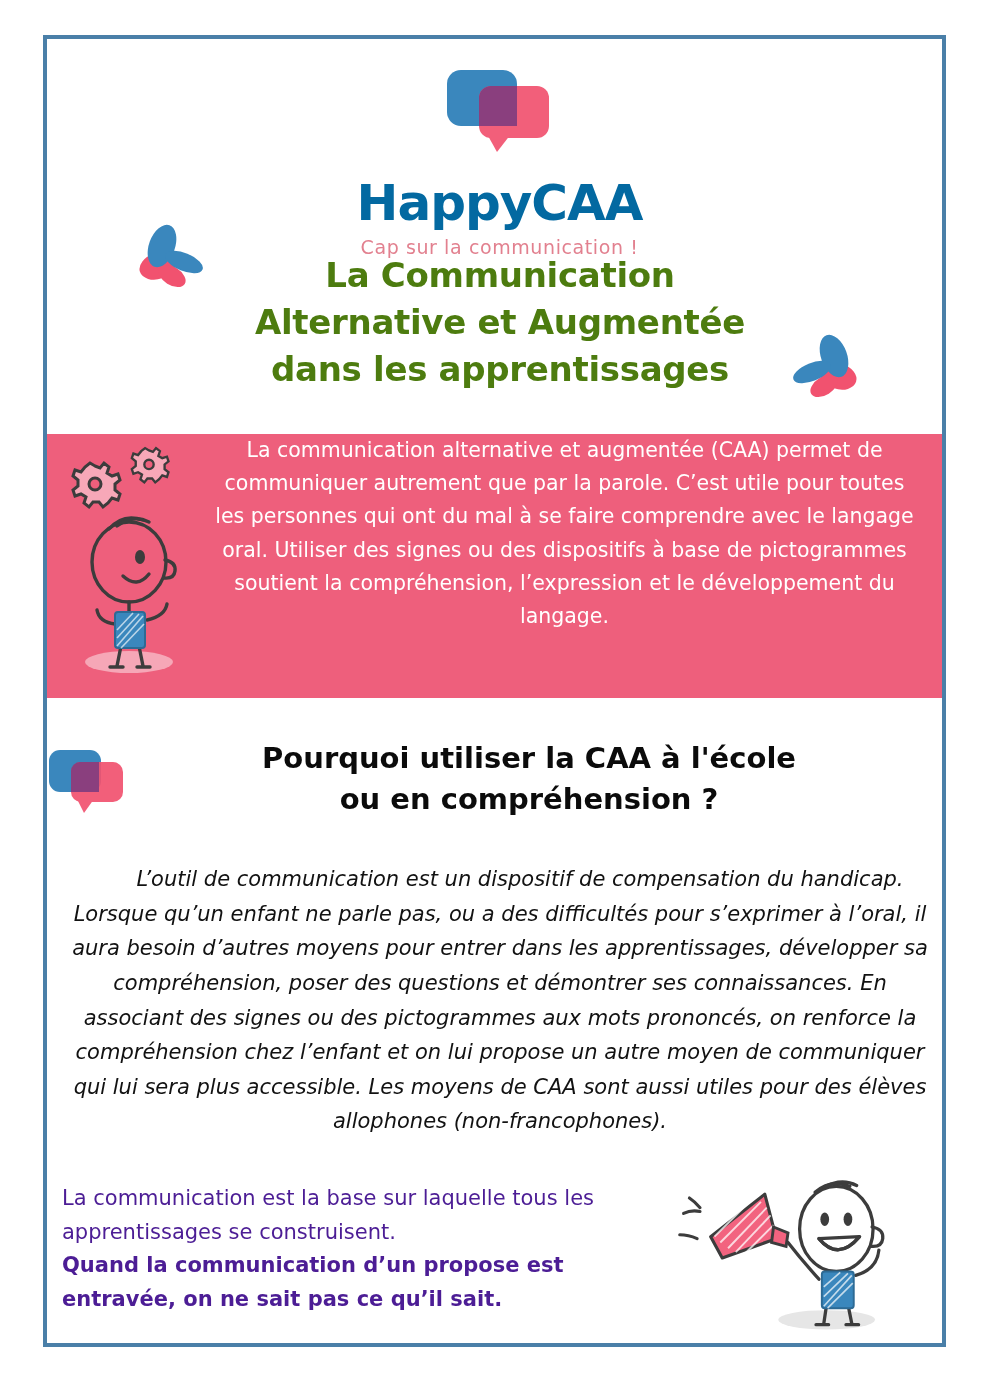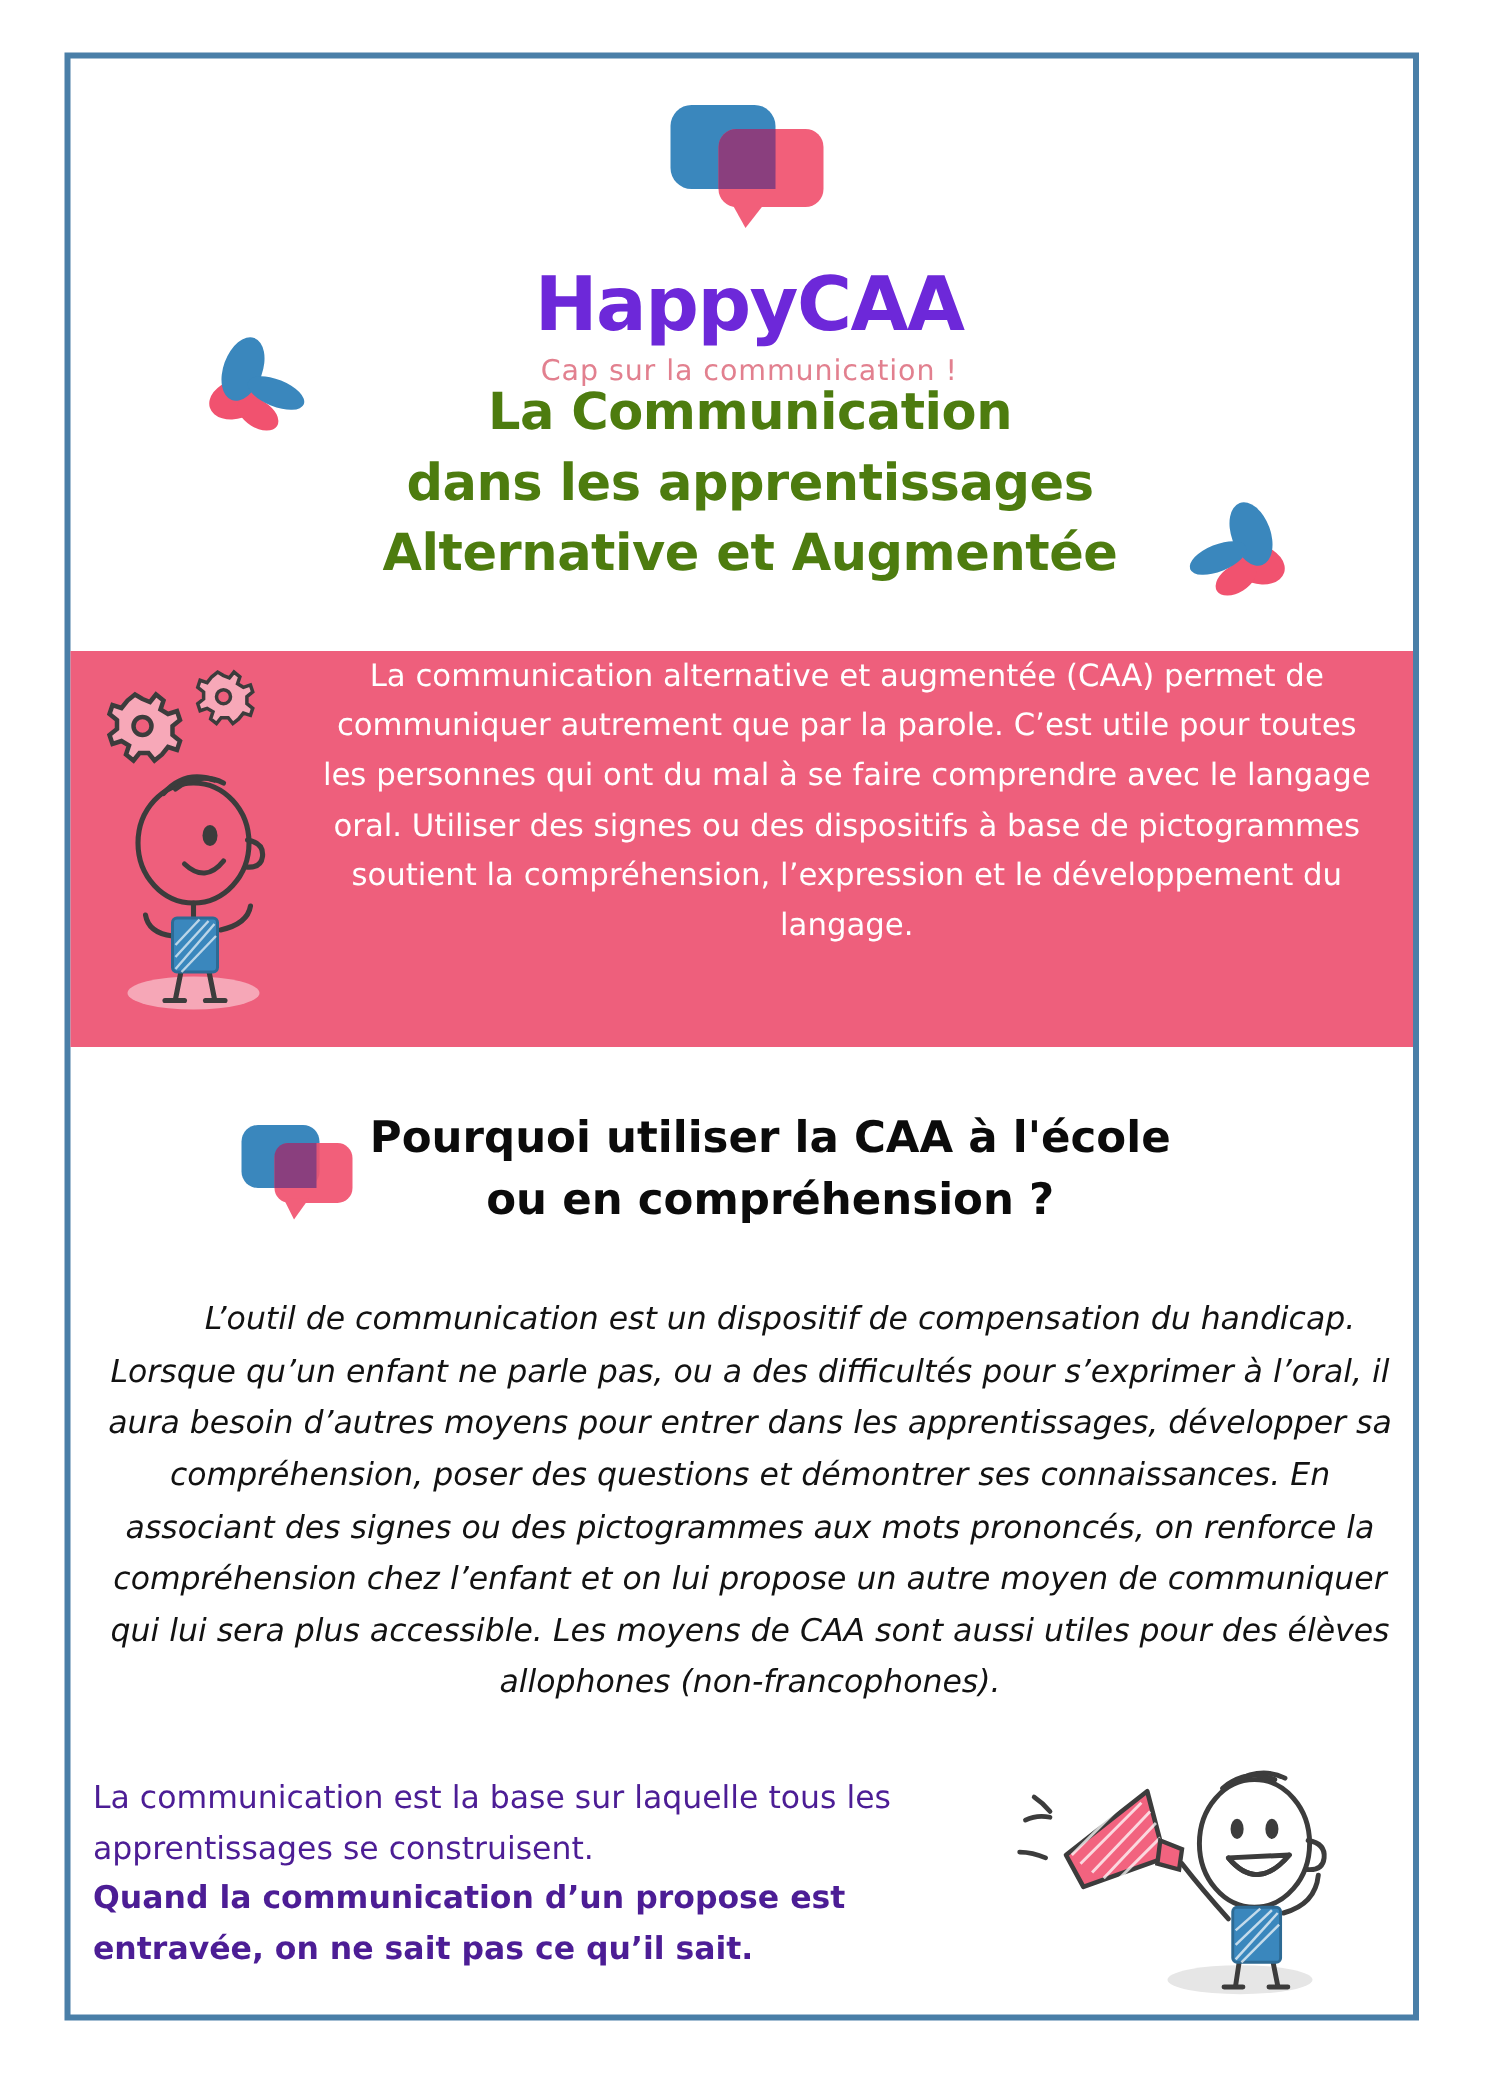--- a/index.html
+++ b/index.html
@@ -71,21 +71,21 @@
   .bub-overlap {
     position: absolute;
     left: 34px; top: 18px;
     width: 38px; height: 40px;
     background: #8a3f7e;
     border-top-left-radius: 12px;
   }
   .logo-word {
     font-size: 50px;
     font-weight: bold;
-    color: #6d28d9;
+    color: #0369a1;
     letter-spacing: -1px;
     line-height: 1;
     margin-top: 22px;
   }
   .logo-tag {
     margin-top: 8px;
     font-size: 19px;
     color: #e2808f;
     letter-spacing: .6px;
   }
@@ -133,22 +133,21 @@
     line-height: 1.62;
   }
 
   
   .section-heading {
     position: absolute;
     left: 47px; top: 736px;
     width: 749px;
     display: flex;
     align-items: flex-start;
-    justify-content: center;
-    margin-left: 48px;
+    justify-content: space-between;
   }
   .sh-bubbles {
     position: relative;
     width: 78px; height: 62px;
     flex: 0 0 78px;
     margin-top: 12px;
     margin-right: 10px;
   }
   .sh-bubbles .bub-blue { width: 52px; height: 42px; border-radius: 11px; left: 2px; top: 2px; }
   .sh-bubbles .bub-pink { width: 52px; height: 40px; border-radius: 10px; left: 24px; top: 14px; }
@@ -224,22 +223,22 @@
 
   <svg class="butterfly bf-right" viewBox="0 0 80 72">
     <ellipse cx="30" cy="48" rx="19" ry="13" fill="#f1526f" transform="rotate(-18 30 48)"></ellipse>
     <ellipse cx="44" cy="58" rx="15" ry="9" fill="#f1526f" transform="rotate(32 44 58)"></ellipse>
     <ellipse cx="34" cy="28" rx="13" ry="22" fill="#3a87bd" transform="rotate(20 34 28)"></ellipse>
     <ellipse cx="56" cy="44" rx="20" ry="9" fill="#3a87bd" transform="rotate(22 56 44)"></ellipse>
   </svg>
 
   <div class="main-title">
     <div>La Communication</div>
+    <div>Alternative et Augmentée</div>
     <div>dans les apprentissages</div>
-    <div>Alternative et Augmentée</div>
   </div>
 
   <div class="pink-band">
     <div class="band-figure">
       <svg viewBox="0 0 168 264" width="168" height="264">
 
         <g stroke="#3c3c3c" stroke-width="3" fill="#f7a8b8">
           <g transform="translate(48,52)">
             <path d="M0,-20 L5,-18 L9,-23 L14,-19 L12,-13 L17,-10 L23,-12 L25,-6 L20,-2
                      L20,4 L25,8 L23,14 L17,12 L13,17 L8,21 L4,16 L-2,16 L-6,21 L-11,17

